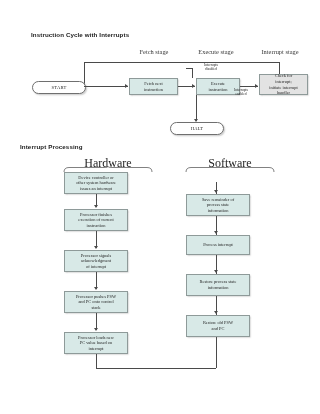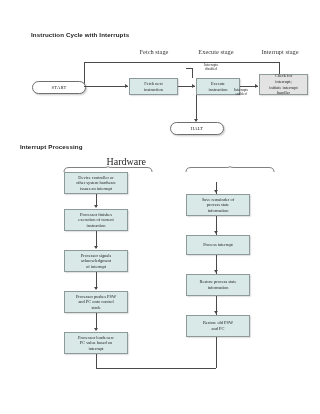--- a/index.html
+++ b/index.html
@@ -17,21 +17,21 @@
   }
   #t-cycle{left:31px;top:31px;}
   #t-proc{left:20px;top:143px;}
 
   .stage-lbl{
     position:absolute;font-family:"Liberation Serif",serif;
     font-size:6.4px;color:#3a3a3a;white-space:nowrap;text-align:center;
   }
   .hs-lbl{
     position:absolute;font-family:"Liberation Serif",serif;
-    font-size:10px;color:#1f1f1f;white-space:nowrap;text-align:right;
+    font-size:12px;color:#1f1f1f;white-space:nowrap;text-align:center;
   }
 
   
   .box{
     position:absolute;background:#d8e9e7;border:0.7px solid #8e9a99;
     box-shadow:1.4px 1.4px 1.6px rgba(90,90,90,.45);
     display:flex;align-items:center;justify-content:center;
     text-align:center;font-family:"Liberation Serif",serif;
     font-size:4.4px;line-height:1.28;color:#1f1f1f;
     padding:1px;box-sizing:border-box;
@@ -115,20 +115,21 @@
   </div>
 
   <div class="ln v" style="left:196px;top:95px;height:26px;"></div>
   <div class="arw d" style="left:194.2px;top:119px;"></div>
 
   <div class="oval" style="left:170px;top:122px;width:52px;height:11px;">HALT</div>
 
   <div class="sec-title" id="t-proc">Interrupt Processing</div>
 
   <div class="hs-lbl" style="left:70px;top:156px;width:76px;">Hardware</div>
+  <div class="hs-lbl" style="left:192px;top:156px;width:76px;">Software</div>
 
   <svg class="brace-svg" style="left:63px;top:166px;" width="90" height="7">
     <path d="M1,6 Q1,1.5 6,1.5 L41,1.5 Q45,1.5 45,0.5 Q45,1.5 49,1.5 L84,1.5 Q89,1.5 89,6" fill="none" stroke="#4a4a4a" stroke-width="0.7"></path>
   </svg>
   <svg class="brace-svg" style="left:185px;top:166px;" width="90" height="7">
     <path d="M1,6 Q1,1.5 6,1.5 L41,1.5 Q45,1.5 45,0.5 Q45,1.5 49,1.5 L84,1.5 Q89,1.5 89,6" fill="none" stroke="#4a4a4a" stroke-width="0.7"></path>
   </svg>
 
   <div class="box" style="left:64px;top:172px;width:64px;height:22px;">
     <span style="white-space:pre-line;">Device controller or

